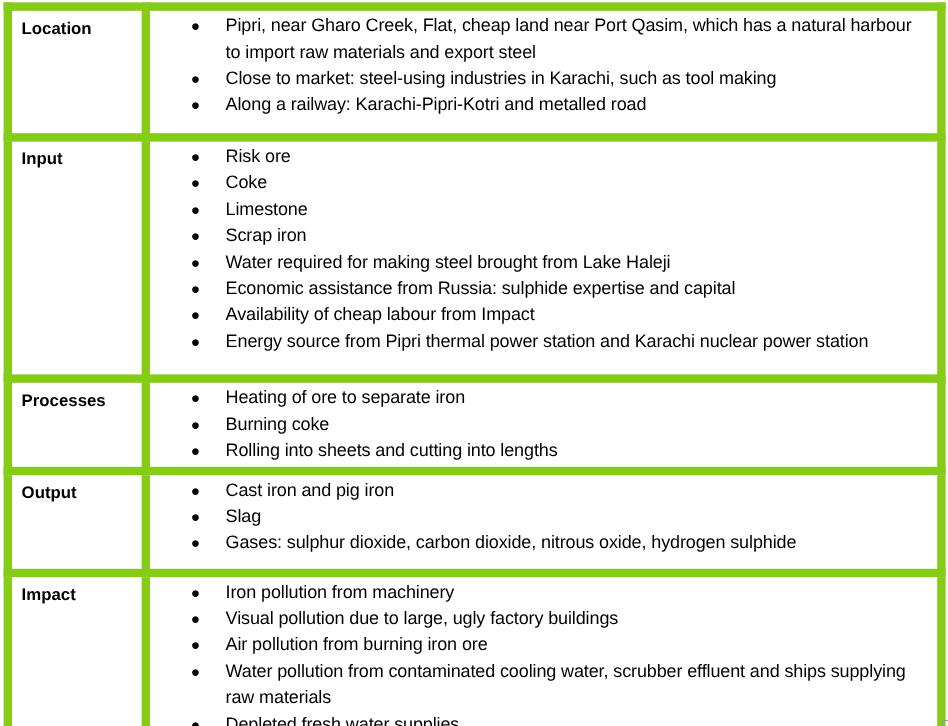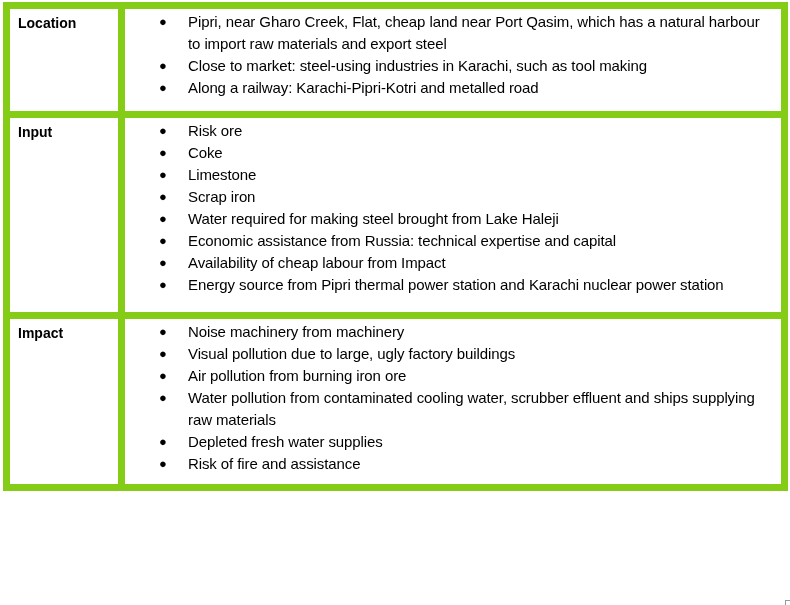--- a/index.html
+++ b/index.html
@@ -39,31 +39,51 @@
       </tr>
       <tr>
         <td class="label">Input</td>
         <td class="items pad-input">
           <ul>
             <li><span class="bullet">●</span><span>Risk ore</span></li>
             <li><span class="bullet">●</span><span>Coke</span></li>
             <li><span class="bullet">●</span><span>Limestone</span></li>
             <li><span class="bullet">●</span><span>Scrap iron</span></li>
             <li><span class="bullet">●</span><span>Water required for making steel brought from Lake Haleji</span></li>
-            <li><span class="bullet">●</span><span>Economic assistance from Russia: technical expertise and capital</span></li>
+            <li><span class="bullet">●</span><span>Economic assistance from Russia: sulphide expertise and capital</span></li>
             <li><span class="bullet">●</span><span>Availability of cheap labour from Impact</span></li>
             <li><span class="bullet">●</span><span>Energy source from Pipri thermal power station and Karachi nuclear power station</span></li>
+          </ul>
+        </td>
+      </tr>
+      <tr>
+        <td class="label">Processes</td>
+        <td class="items pad-proc">
+          <ul>
+            <li><span class="bullet">●</span><span>Heating of ore to separate iron</span></li>
+            <li><span class="bullet">●</span><span>Burning coke</span></li>
+            <li><span class="bullet">●</span><span>Rolling into sheets and cutting into lengths</span></li>
+          </ul>
+        </td>
+      </tr>
+      <tr>
+        <td class="label">Output</td>
+        <td class="items pad-out">
+          <ul>
+            <li><span class="bullet">●</span><span>Cast iron and pig iron</span></li>
+            <li><span class="bullet">●</span><span>Slag</span></li>
+            <li><span class="bullet">●</span><span>Gases: sulphur dioxide, carbon dioxide, nitrous oxide, hydrogen sulphide</span></li>
           </ul>
         </td>
       </tr>
       <tr>
         <td class="label">Impact</td>
         <td class="items pad-imp">
           <ul>
-            <li><span class="bullet">●</span><span>Noise machinery from machinery</span></li>
+            <li><span class="bullet">●</span><span>Iron pollution from machinery</span></li>
             <li><span class="bullet">●</span><span>Visual pollution due to large, ugly factory buildings</span></li>
             <li><span class="bullet">●</span><span>Air pollution from burning iron ore</span></li>
             <li><span class="bullet">●</span><span>Water pollution from contaminated cooling water, scrubber effluent and ships supplying raw materials</span></li>
             <li><span class="bullet">●</span><span>Depleted fresh water supplies</span></li>
             <li><span class="bullet">●</span><span>Risk of fire and assistance</span></li>
           </ul>
         </td>
       </tr>
     </tbody>
 </table>

